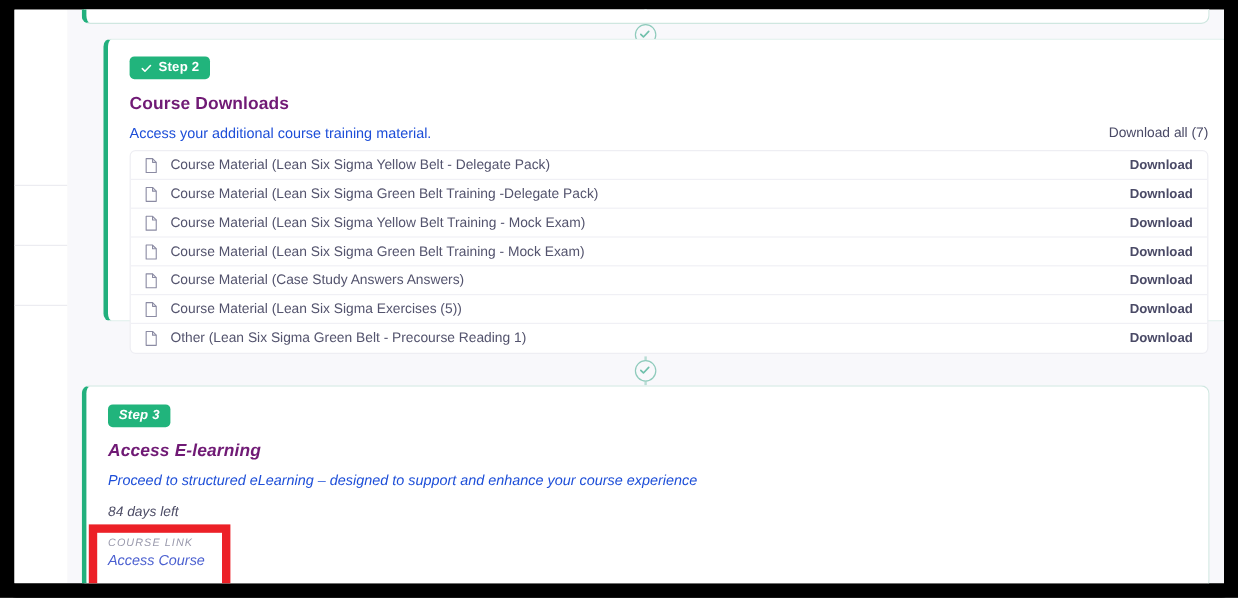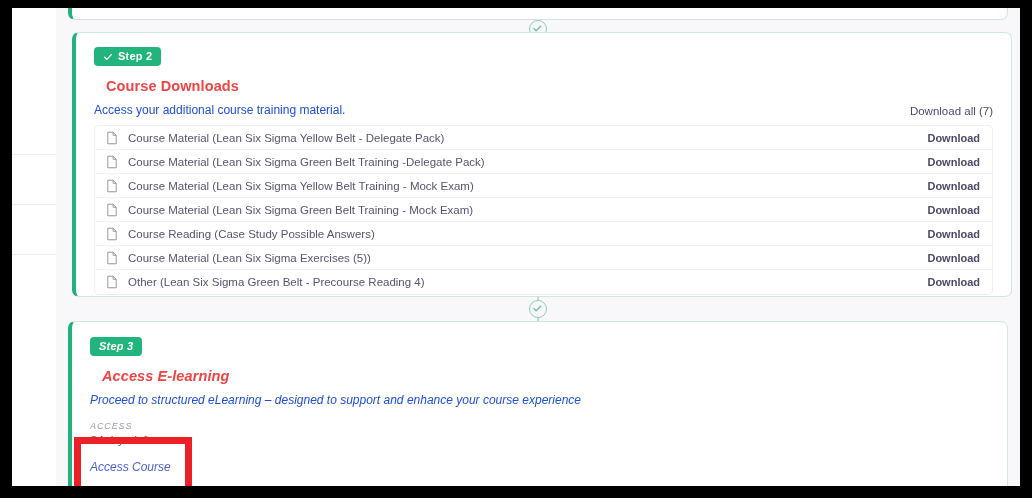--- a/index.html
+++ b/index.html
@@ -97,24 +97,24 @@
     box-sizing: border-box;
   }
   .card-top-partial {
     left: 12px;
     top: -14px;
     width: 940px;
     height: 26px;
     border-radius: 7px;
   }
   .card-step2 {
-    left: 16px;
+    left: 30px;
     top: 24px;
     width: 940px;
-    height: 265px;
+    height: 236px;
   }
   .card-step3 {
     left: 12px;
     top: 313px;
     width: 940px;
     height: 170px;
     font-style: italic;
   }
 
   
@@ -129,24 +129,24 @@
     letter-spacing: 0.2px;
     border-radius: 4px;
     padding: 4px 9px;
     line-height: 1;
   }
   .badge .tick { display: block; }
 
   
   .card-inner { padding: 14px 18px 0 18px; }
   .card-title {
-    margin: 12px 0 0 12px;
+    margin: 12px 0 0 0;
     font-size: 14.5px;
     font-weight: bold;
-    color: #ef4444;
+    color: #701a75;
     letter-spacing: 0.1px;
   }
   .card-sub {
     margin: 9px 0 0 0;
     font-size: 12px;
     color: #1d4ed8;
   }
 
   
   .download-all {
@@ -318,59 +318,59 @@
               </svg>
               <span class="file-name">Course Material (Lean Six Sigma Green Belt Training - Mock Exam)</span>
               <span class="file-download">Download</span>
             </div>
 
             <div class="file-row">
               <svg class="file-icon" viewBox="0 0 16 16">
                 <path d="M3.2 1.4 h6.1 l3.5 3.5 v9.7 h-9.6 z" fill="#ffffff" stroke="#8b8ba3" stroke-width="1.05" stroke-linejoin="round"></path>
                 <path d="M9.3 1.4 v3.5 h3.5" fill="none" stroke="#8b8ba3" stroke-width="1.05" stroke-linejoin="round"></path>
               </svg>
-              <span class="file-name">Course Reading (Case Study Possible Answers)</span>
+              <span class="file-name">Course Material (Case Study Answers Answers)</span>
               <span class="file-download">Download</span>
             </div>
 
             <div class="file-row">
               <svg class="file-icon" viewBox="0 0 16 16">
                 <path d="M3.2 1.4 h6.1 l3.5 3.5 v9.7 h-9.6 z" fill="#ffffff" stroke="#8b8ba3" stroke-width="1.05" stroke-linejoin="round"></path>
                 <path d="M9.3 1.4 v3.5 h3.5" fill="none" stroke="#8b8ba3" stroke-width="1.05" stroke-linejoin="round"></path>
               </svg>
               <span class="file-name">Course Material (Lean Six Sigma Exercises (5))</span>
               <span class="file-download">Download</span>
             </div>
 
             <div class="file-row">
               <svg class="file-icon" viewBox="0 0 16 16">
                 <path d="M3.2 1.4 h6.1 l3.5 3.5 v9.7 h-9.6 z" fill="#ffffff" stroke="#8b8ba3" stroke-width="1.05" stroke-linejoin="round"></path>
                 <path d="M9.3 1.4 v3.5 h3.5" fill="none" stroke="#8b8ba3" stroke-width="1.05" stroke-linejoin="round"></path>
               </svg>
-              <span class="file-name">Other (Lean Six Sigma Green Belt - Precourse Reading 4)</span>
+              <span class="file-name">Other (Lean Six Sigma Green Belt - Precourse Reading 1)</span>
               <span class="file-download">Download</span>
             </div>
 
           </div>
         </div>
 
         <div class="card card-step3">
           <div class="card-inner">
             <span class="badge">
               <span>Step 3</span>
             </span>
             <div class="card-title">Access E-learning</div>
             <div class="card-sub">Proceed to structured eLearning – designed to support and enhance your course experience</div>
 
             <div class="meta-block">
-              <div class="meta-label">ACCESS</div>
               <div class="meta-value">84 days left</div>
             </div>
 
             <div class="meta-block">
+              <div class="meta-label">COURSE LINK</div>
               <div class="meta-link">Access Course</div>
             </div>
           </div>
         </div>
 
       </div>
     </div>
 
     <div class="annotation-box"></div>
 

